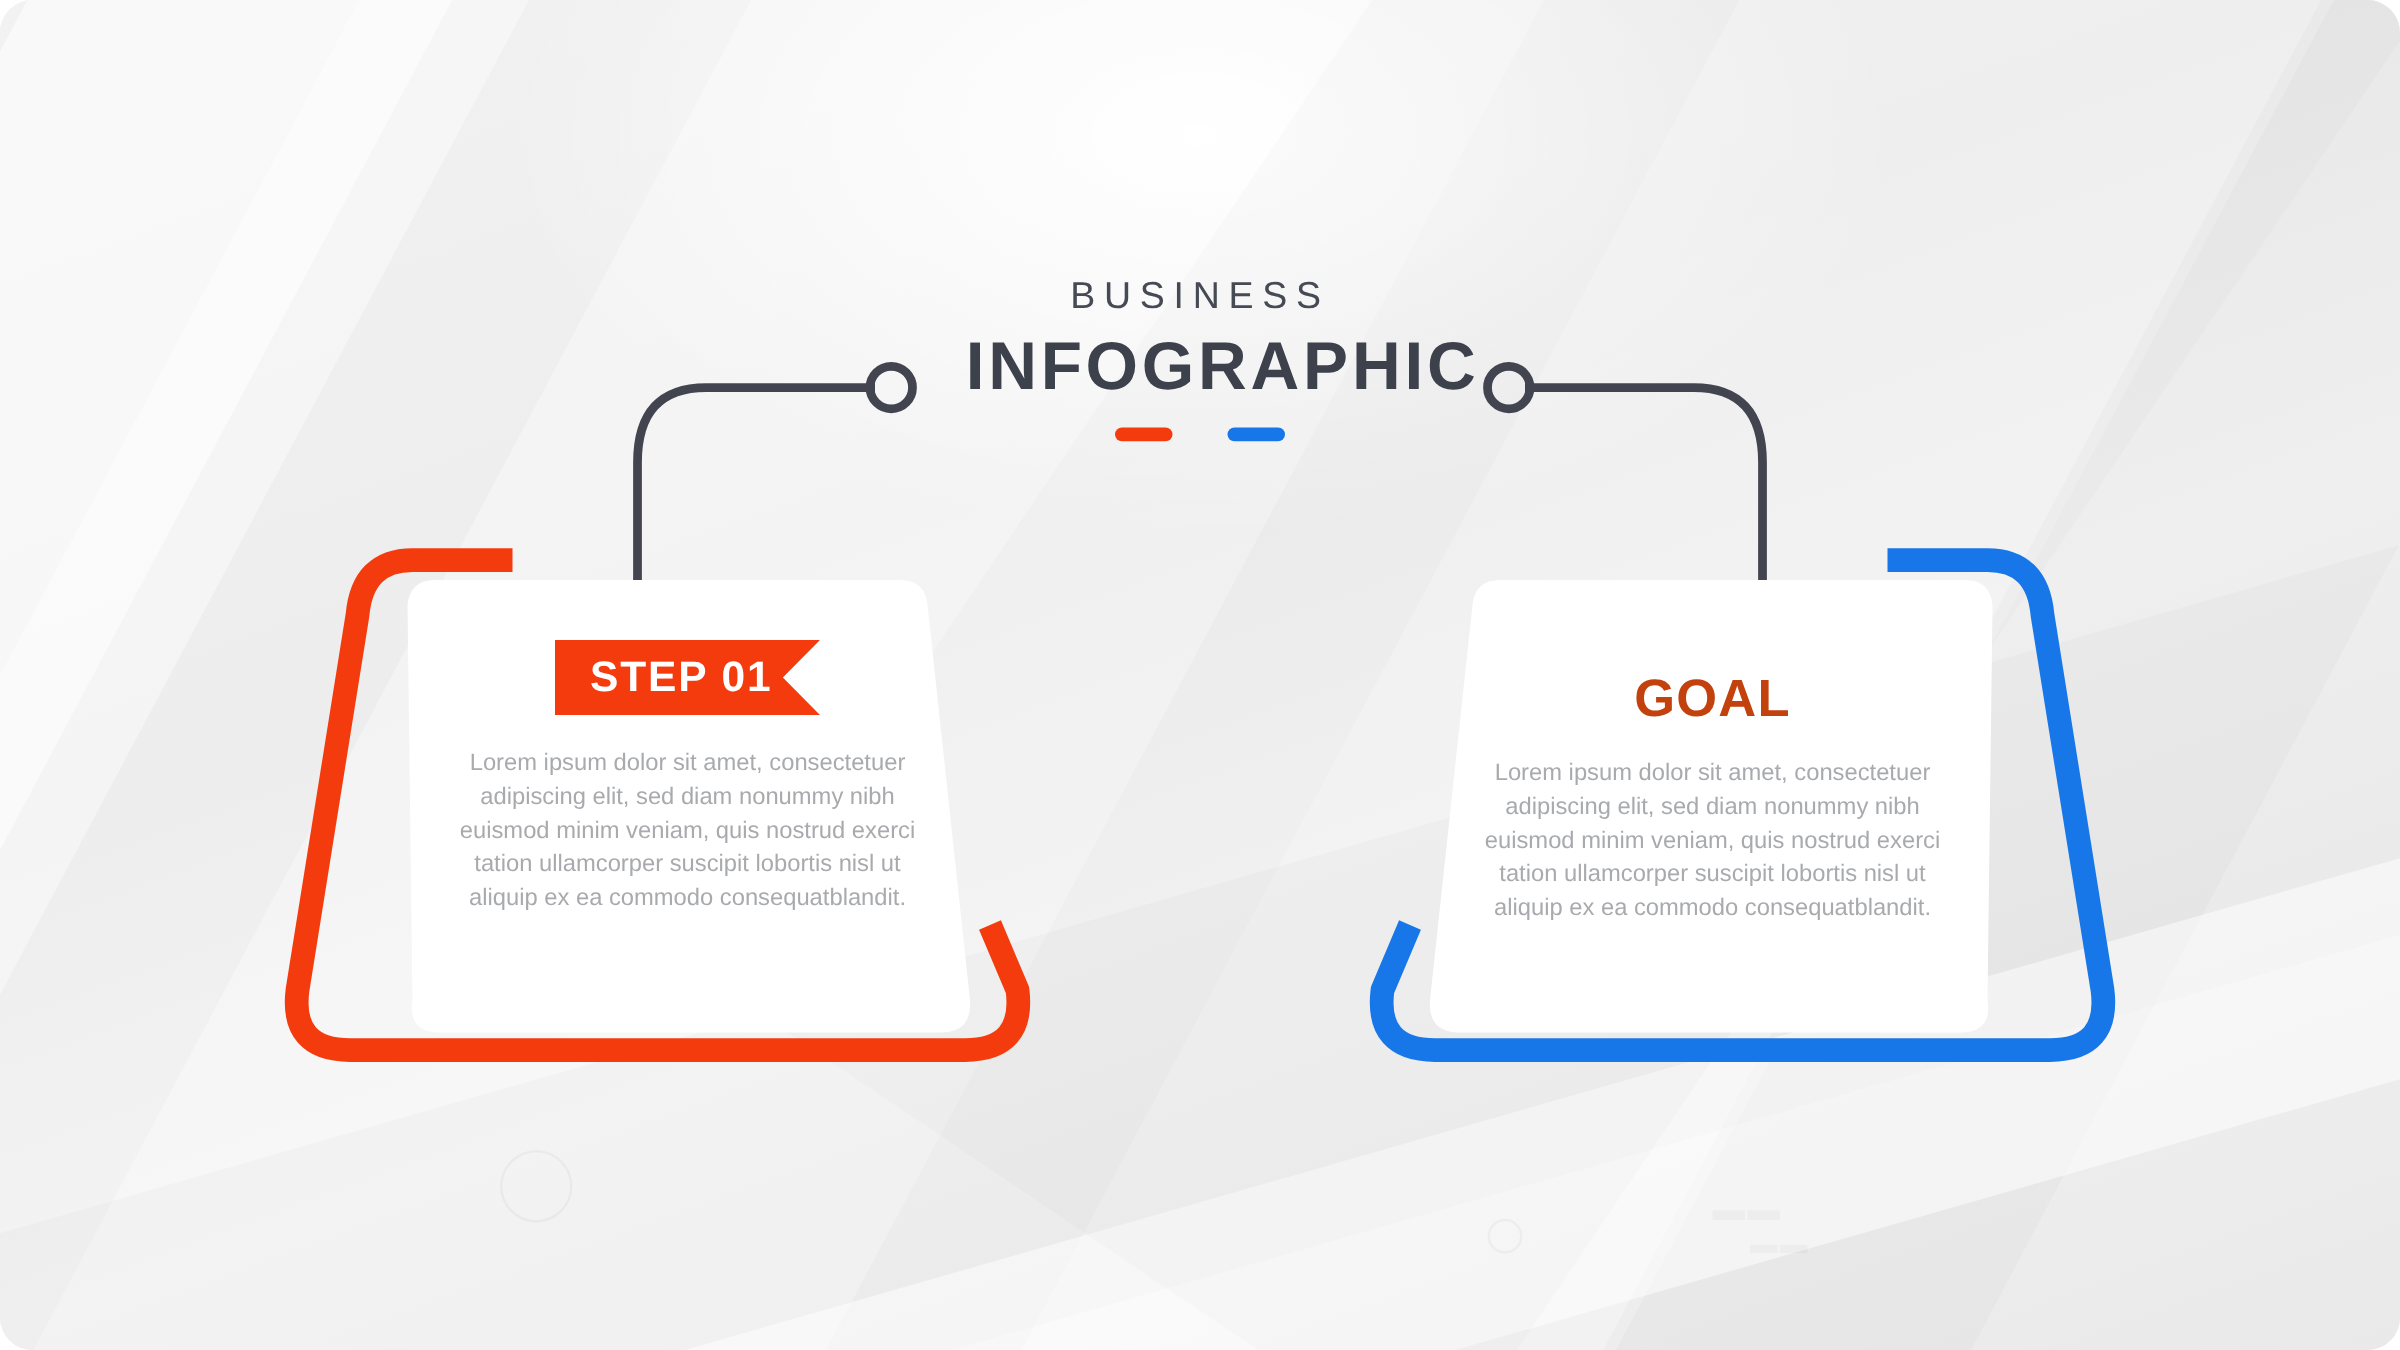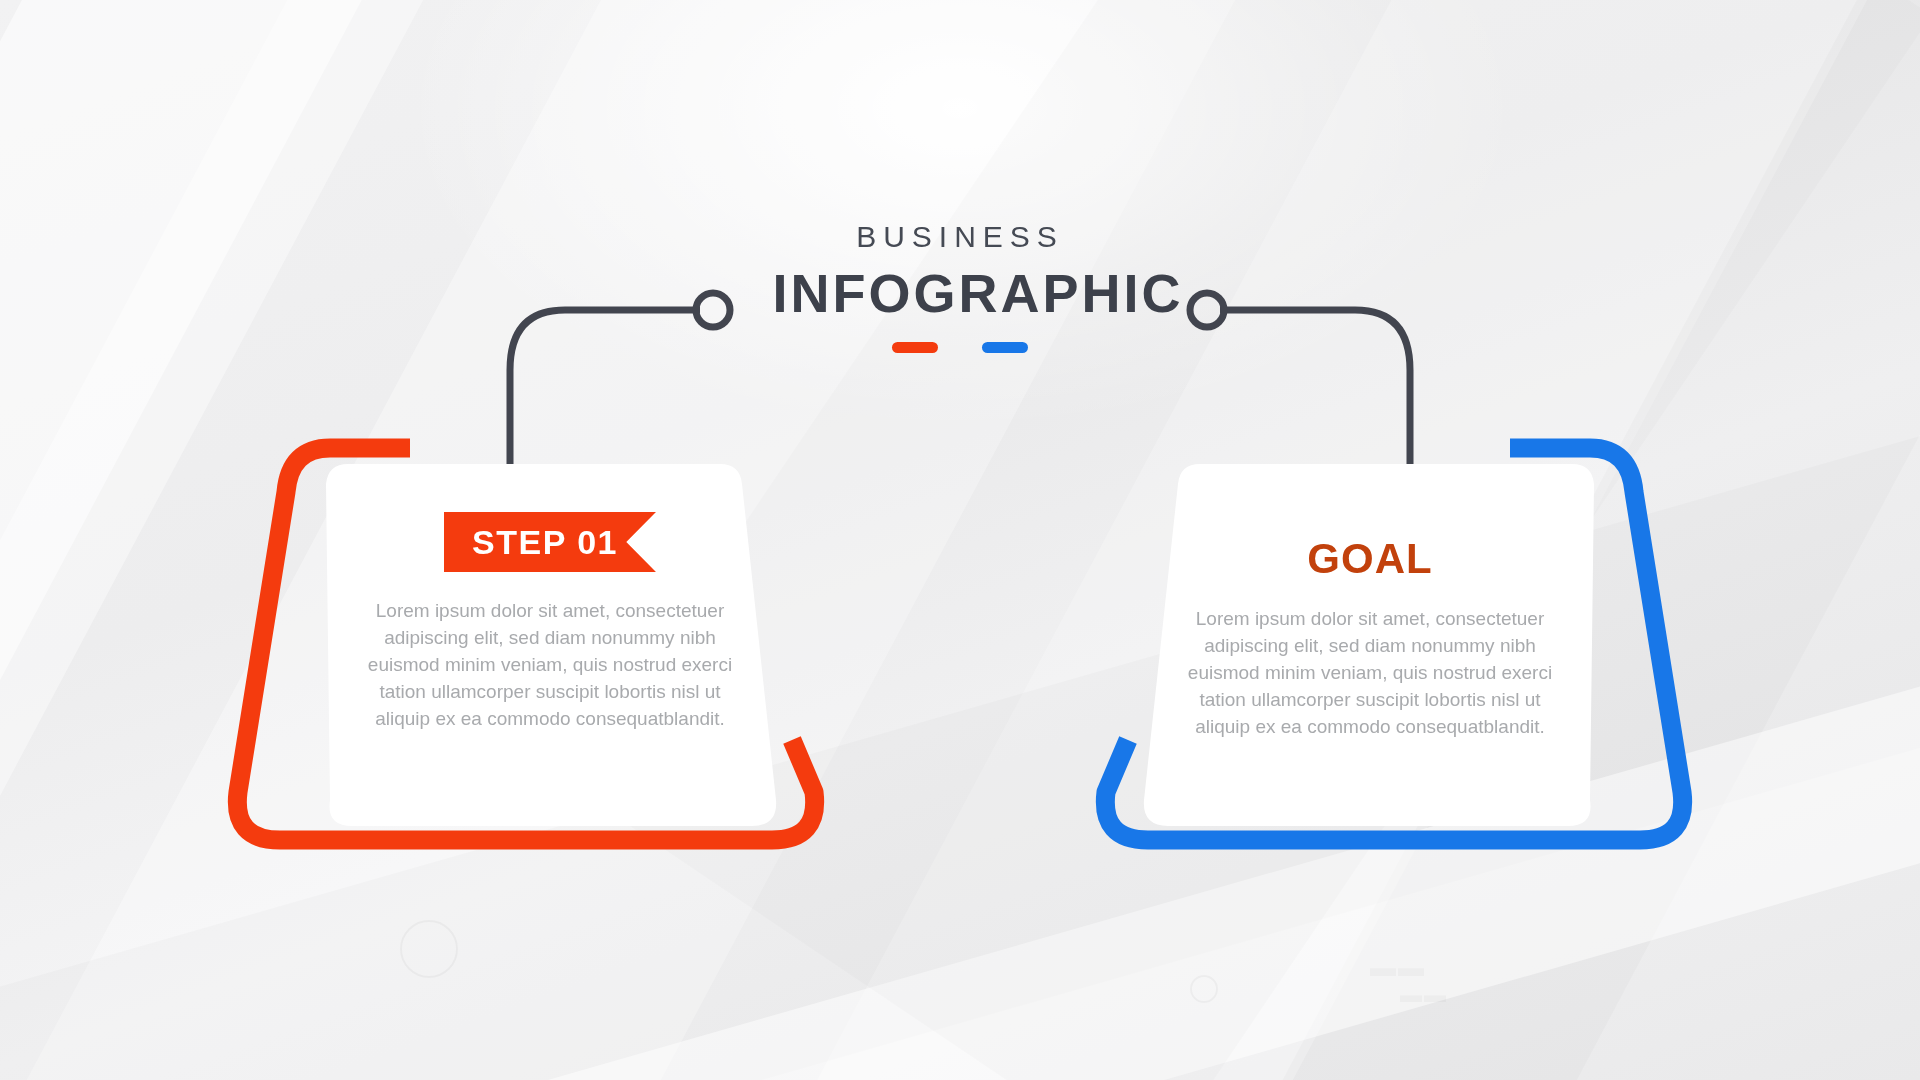--- a/index.html
+++ b/index.html
@@ -8,20 +8,21 @@
     padding: 0;
     background: #ffffff;
   }
   #stage {
     position: relative;
     width: 1920px;
     height: 1080px;
     overflow: hidden;
     font-family: "Liberation Sans", sans-serif;
     background: #f0f0f0;
+    border-radius: 26px;
   }
 
   
   .bg-base {
     position: absolute;
     inset: 0;
     background:
       radial-gradient(ellipse 900px 520px at 50% 10%, #ffffff 0%, rgba(255,255,255,0) 62%),
       linear-gradient(160deg, #f2f2f3 0%, #ededee 38%, #f4f4f5 60%, #e9e9ea 100%);
   }

